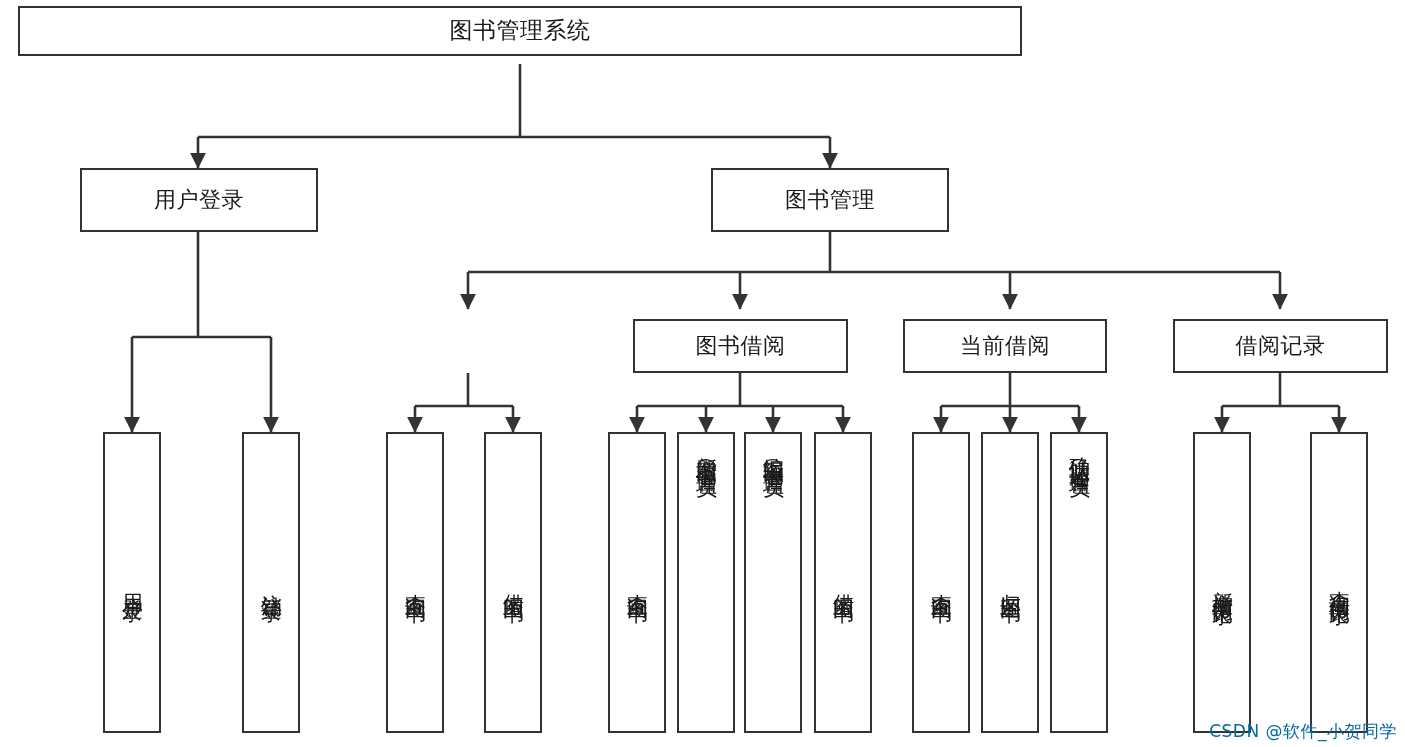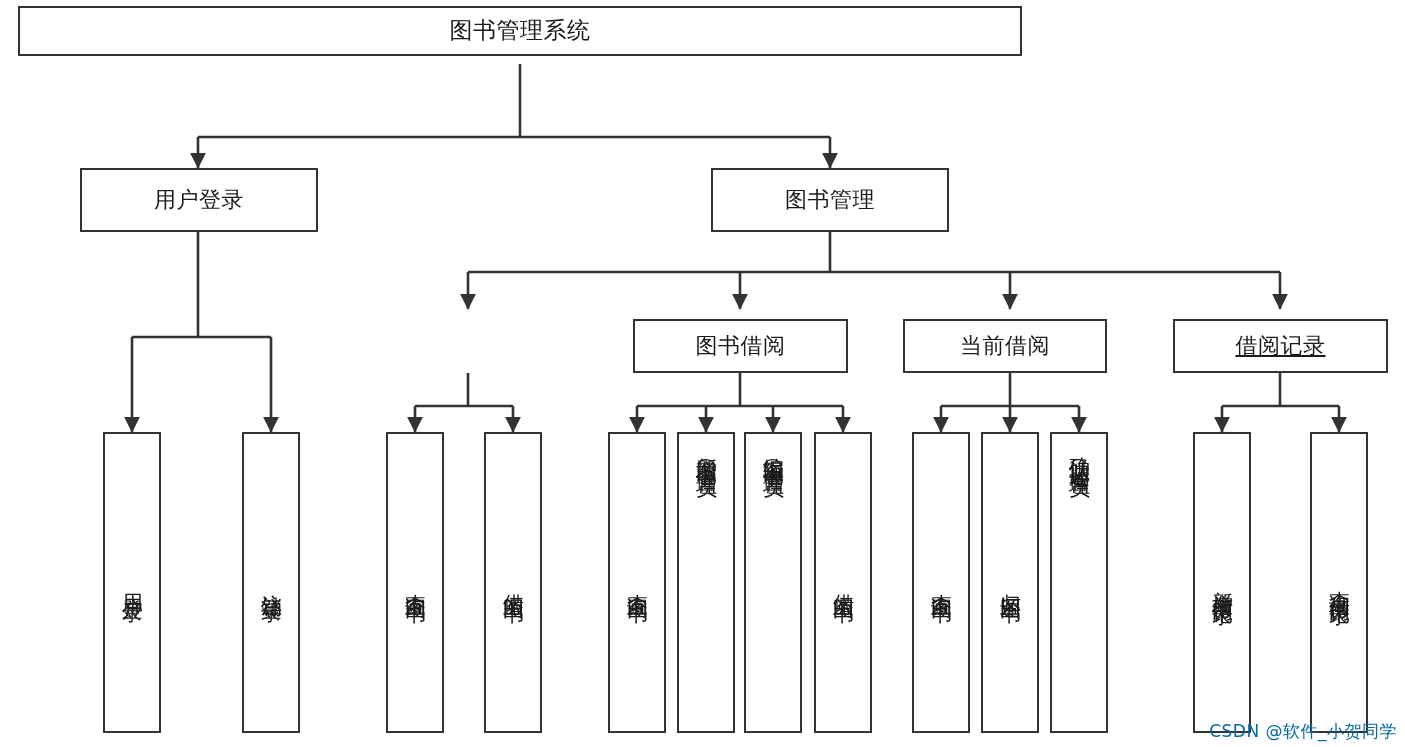--- a/index.html
+++ b/index.html
@@ -148,21 +148,21 @@
 
 
   <div class="node horiz" style="left:633px; top:319px; width:215px; height:54px;">
     <span class="node-label">图书借阅</span>
   </div>
 
   <div class="node horiz" style="left:903px; top:319px; width:204px; height:54px;">
     <span class="node-label">当前借阅</span>
   </div>
 
-  <div class="node horiz" style="left:1173px; top:319px; width:215px; height:54px;text-decoration:underline;">
+  <div class="node horiz" style="left:1173px; top:319px; width:215px; height:54px;">
     <span class="node-label">借阅记录</span>
   </div>
 
   <div class="node vert centered" style="left:103px; top:432px; width:58px; height:301px;">
     <span class="node-label">用户登录</span>
   </div>
 
   <div class="node vert centered" style="left:242px; top:432px; width:58px; height:301px;">
     <span class="node-label">注销登录</span>
   </div>

